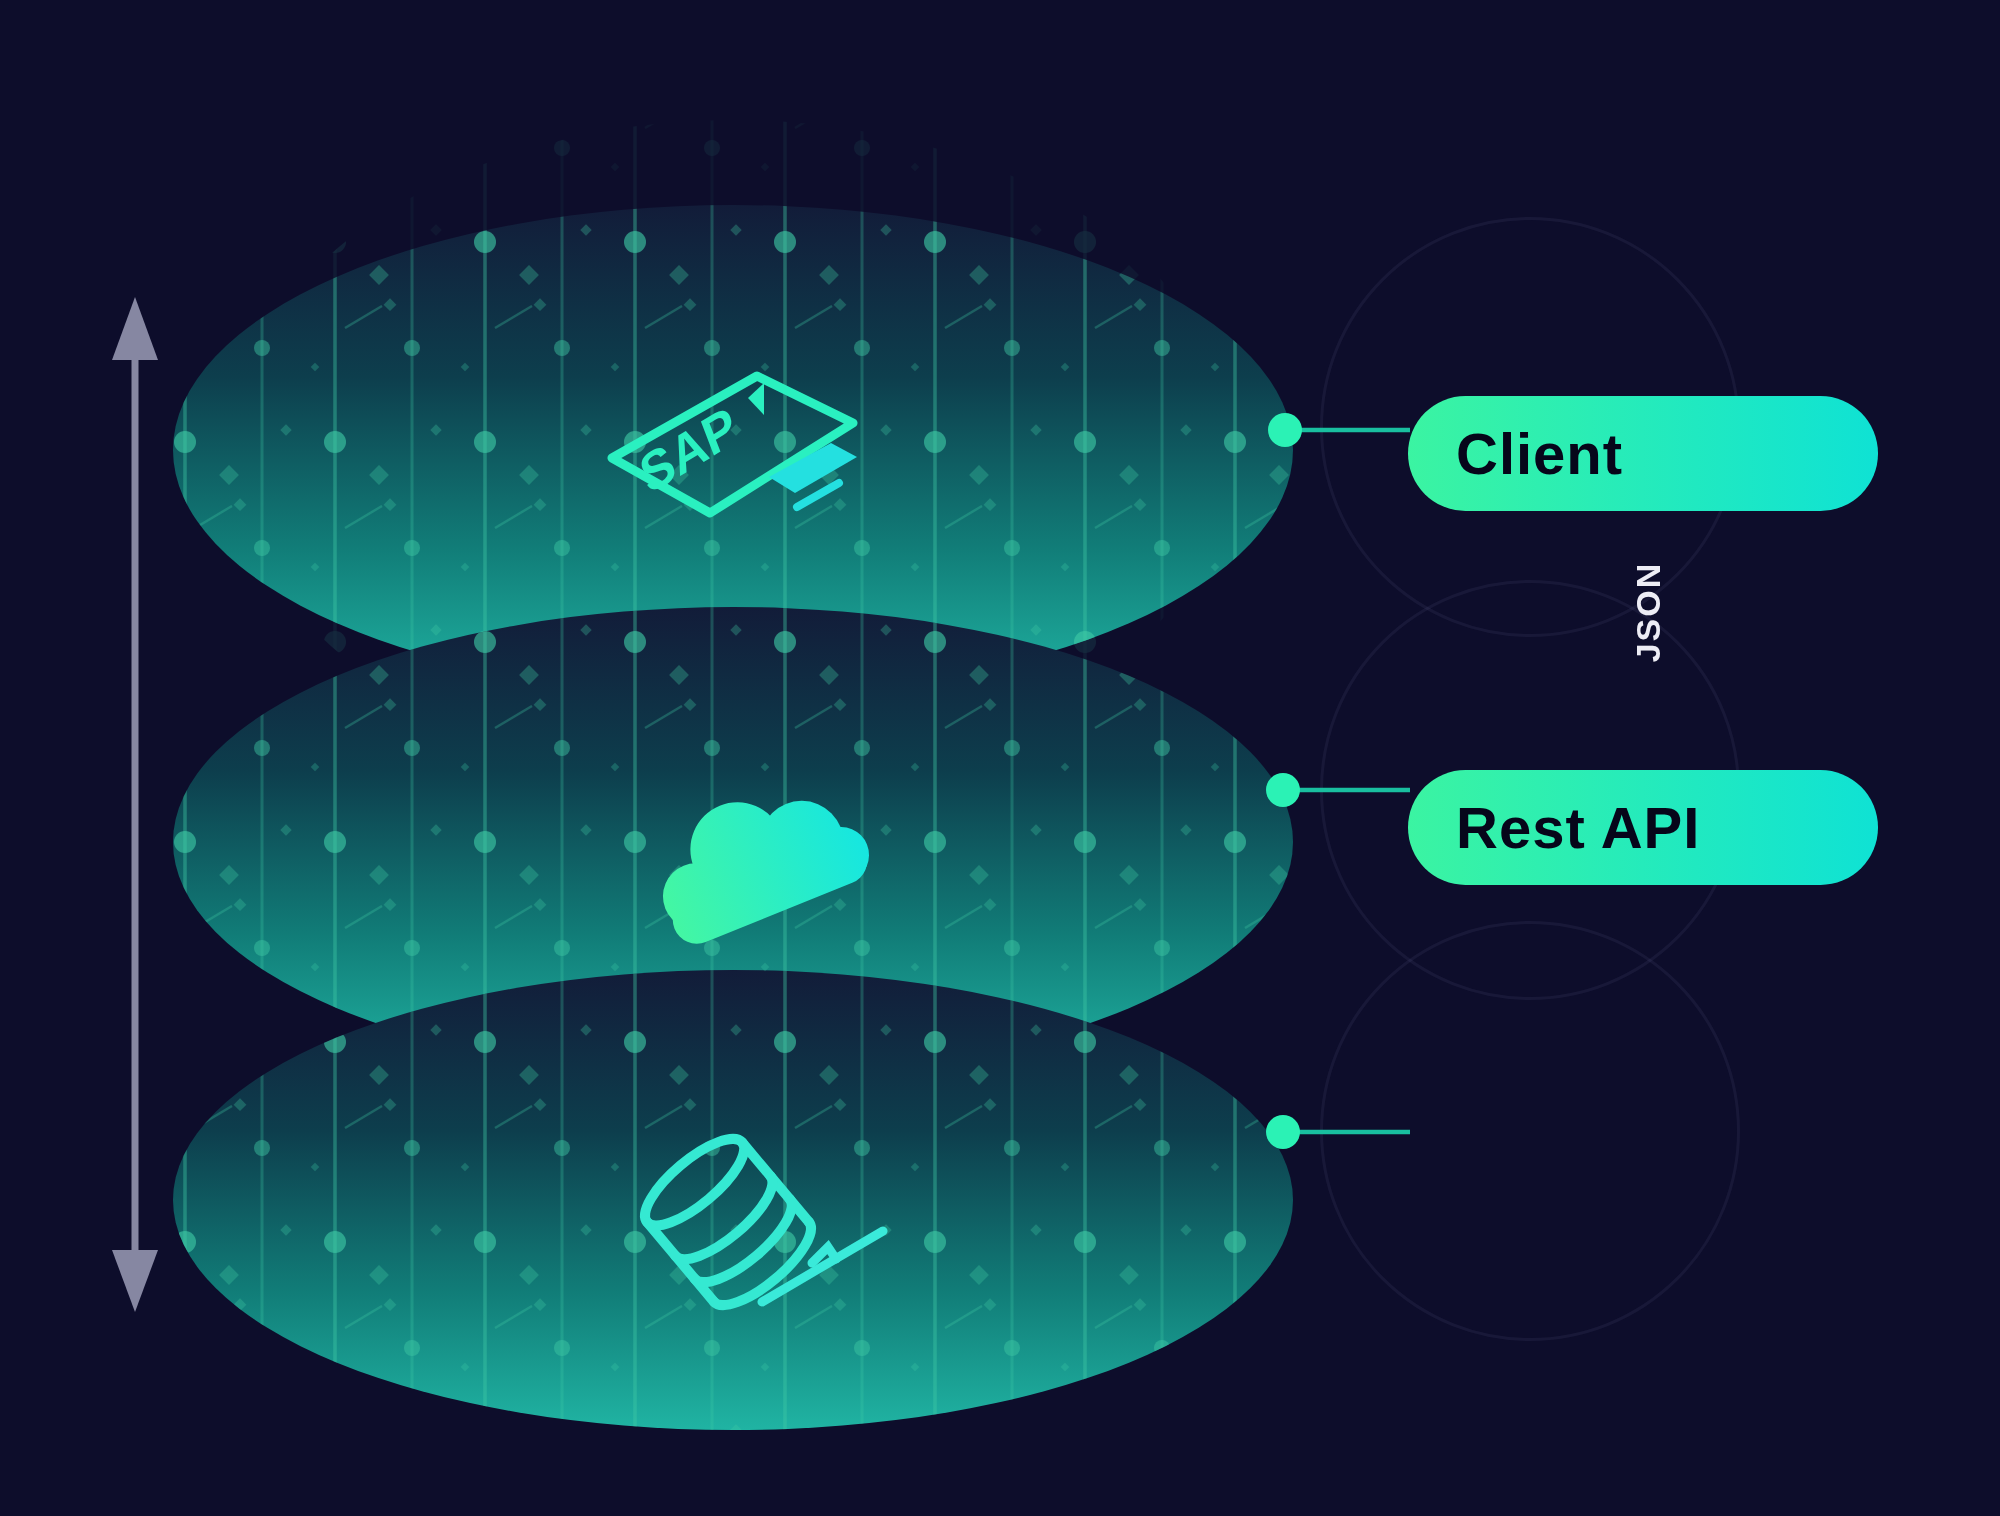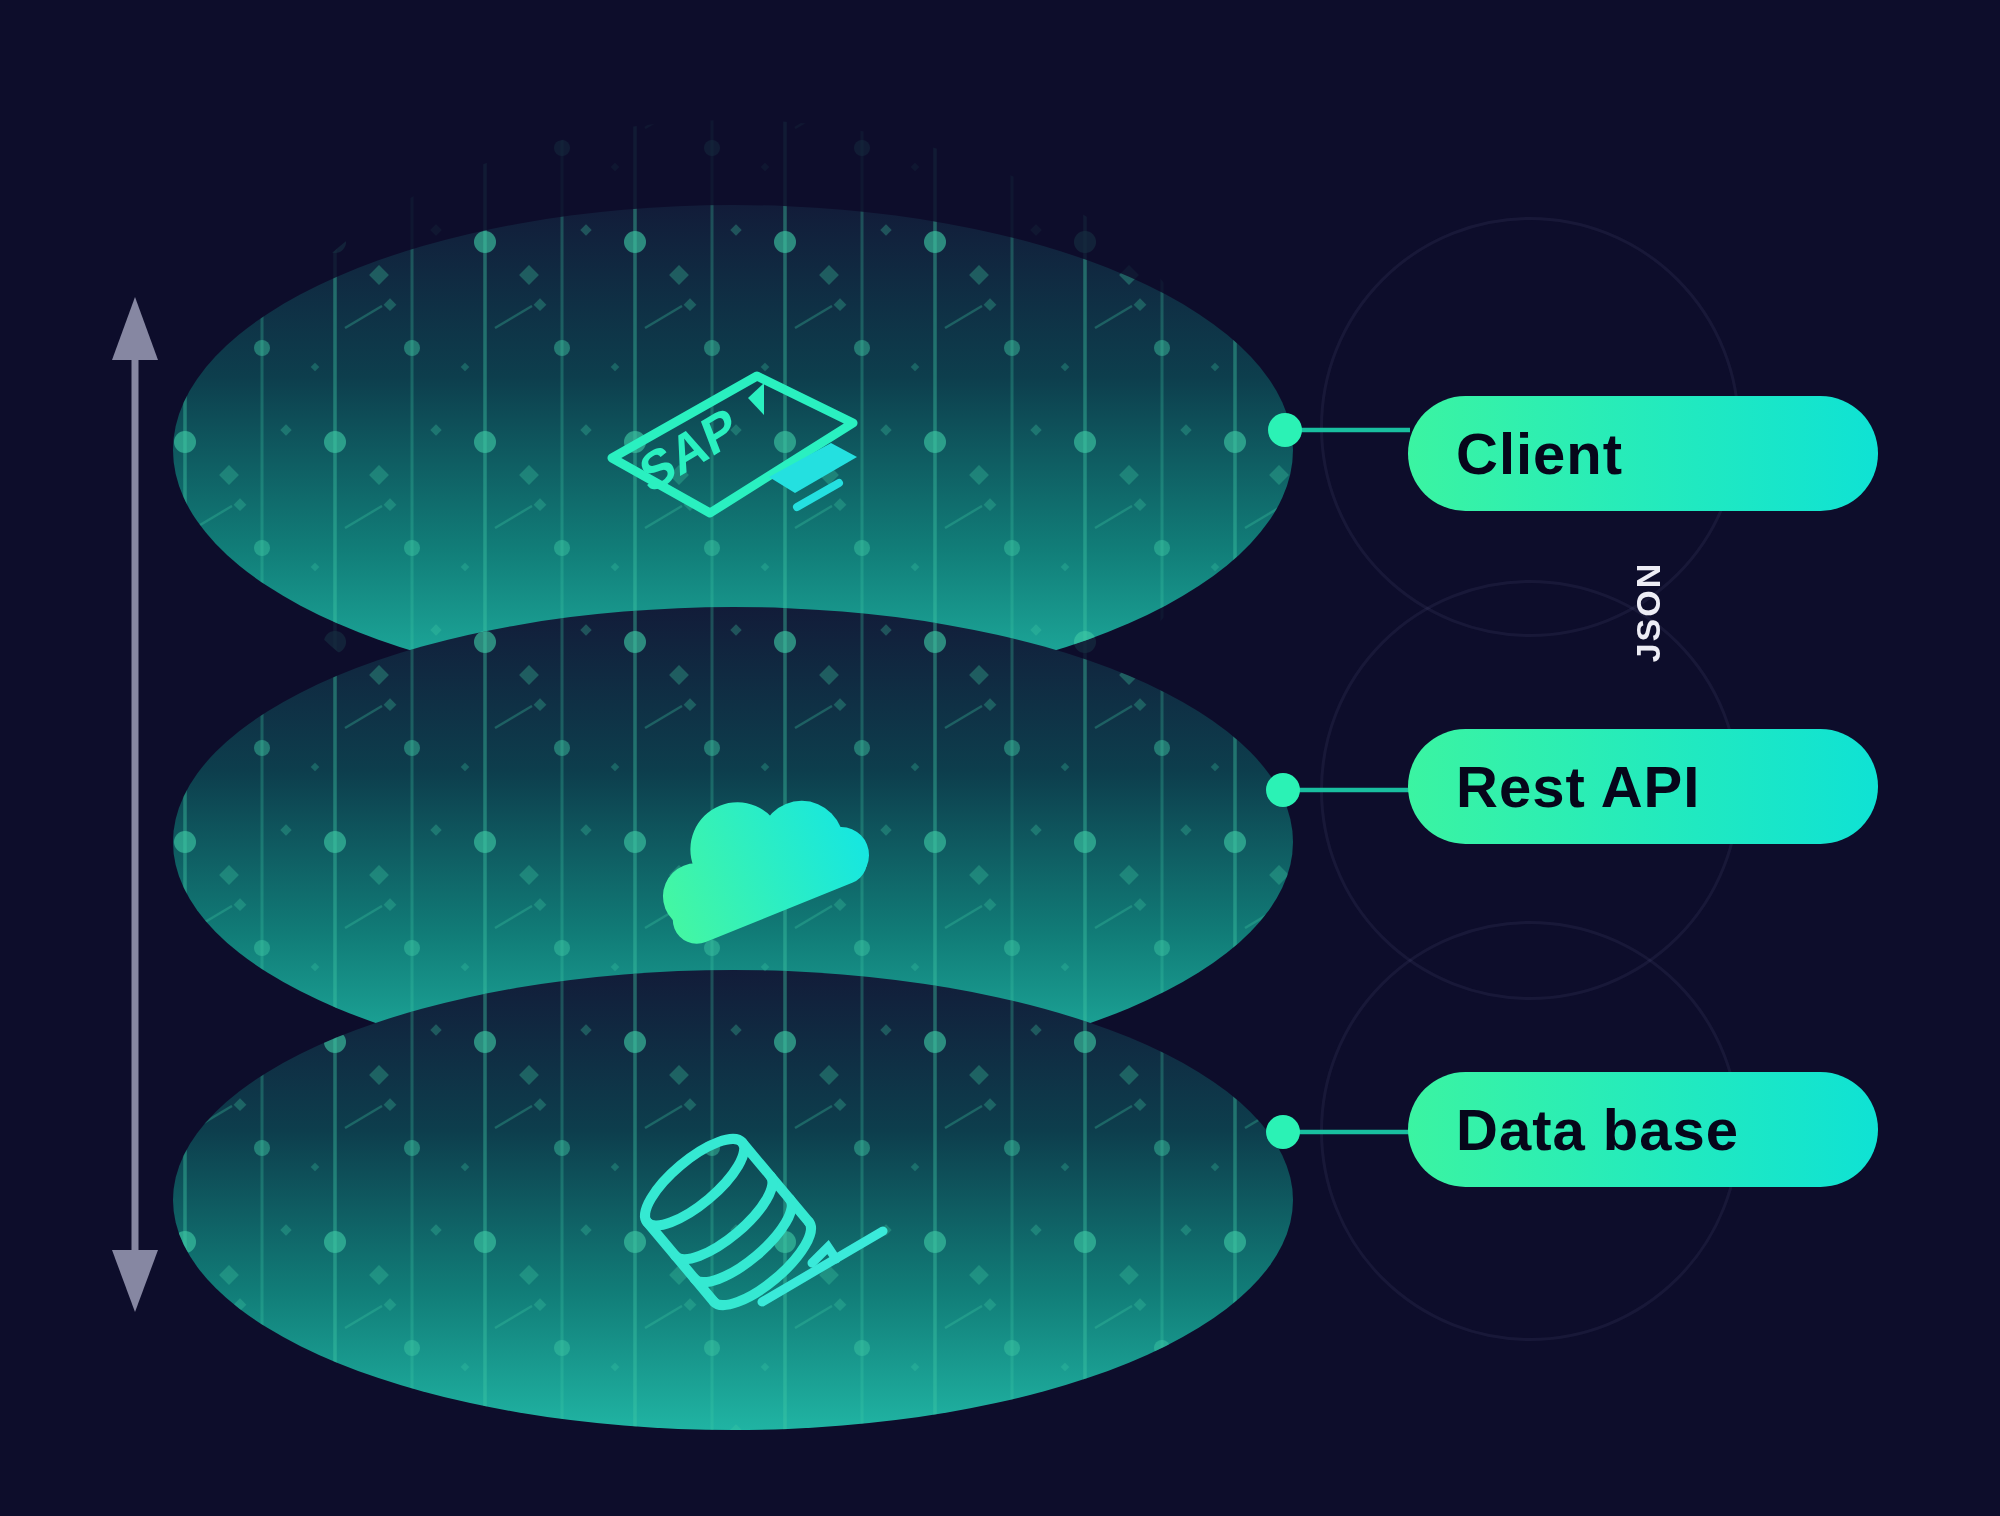--- a/index.html
+++ b/index.html
@@ -31,21 +31,21 @@
   .pill{
     position:absolute;left:1408px;width:470px;height:115px;
     border-radius:58px;
     background:linear-gradient(90deg,var(--pill-gradient-start) 0%,var(--pill-gradient-end) 100%);
     display:flex;align-items:center;
     padding-left:48px;
     color:var(--pill-text);
     font-size:58px;font-weight:bold;letter-spacing:1px;
   }
   .pill-client{top:370px;margin-top:26px;}
-  .pill-rest-api{top:729px;}
+  .pill-rest-api{top:770px;}
   .pill-database{top:1072px;}
   .connector{position:absolute;overflow:visible;}
   .connector line{stroke:var(--connector);stroke-width:4.5;}
   .connector circle{fill:var(--dot);}
   .json-label{
     position:absolute;left:1648px;top:612px;
     transform:translate(-50%,-50%) rotate(-90deg);
     color:var(--json-text);
     font-size:34px;font-weight:600;letter-spacing:2px;
     white-space:nowrap;
@@ -168,17 +168,14 @@
   <div class="pill pill-client">
     <span>Client</span>
   </div>
 
   <div class="json-label">JSON</div>
 
   <div class="pill pill-rest-api">
     <span>Rest API</span>
   </div>
 
-  <div class="pill pill-database">
-    <span>Data base</span>
-  </div>
 
 </div>
 
 </body></html>

